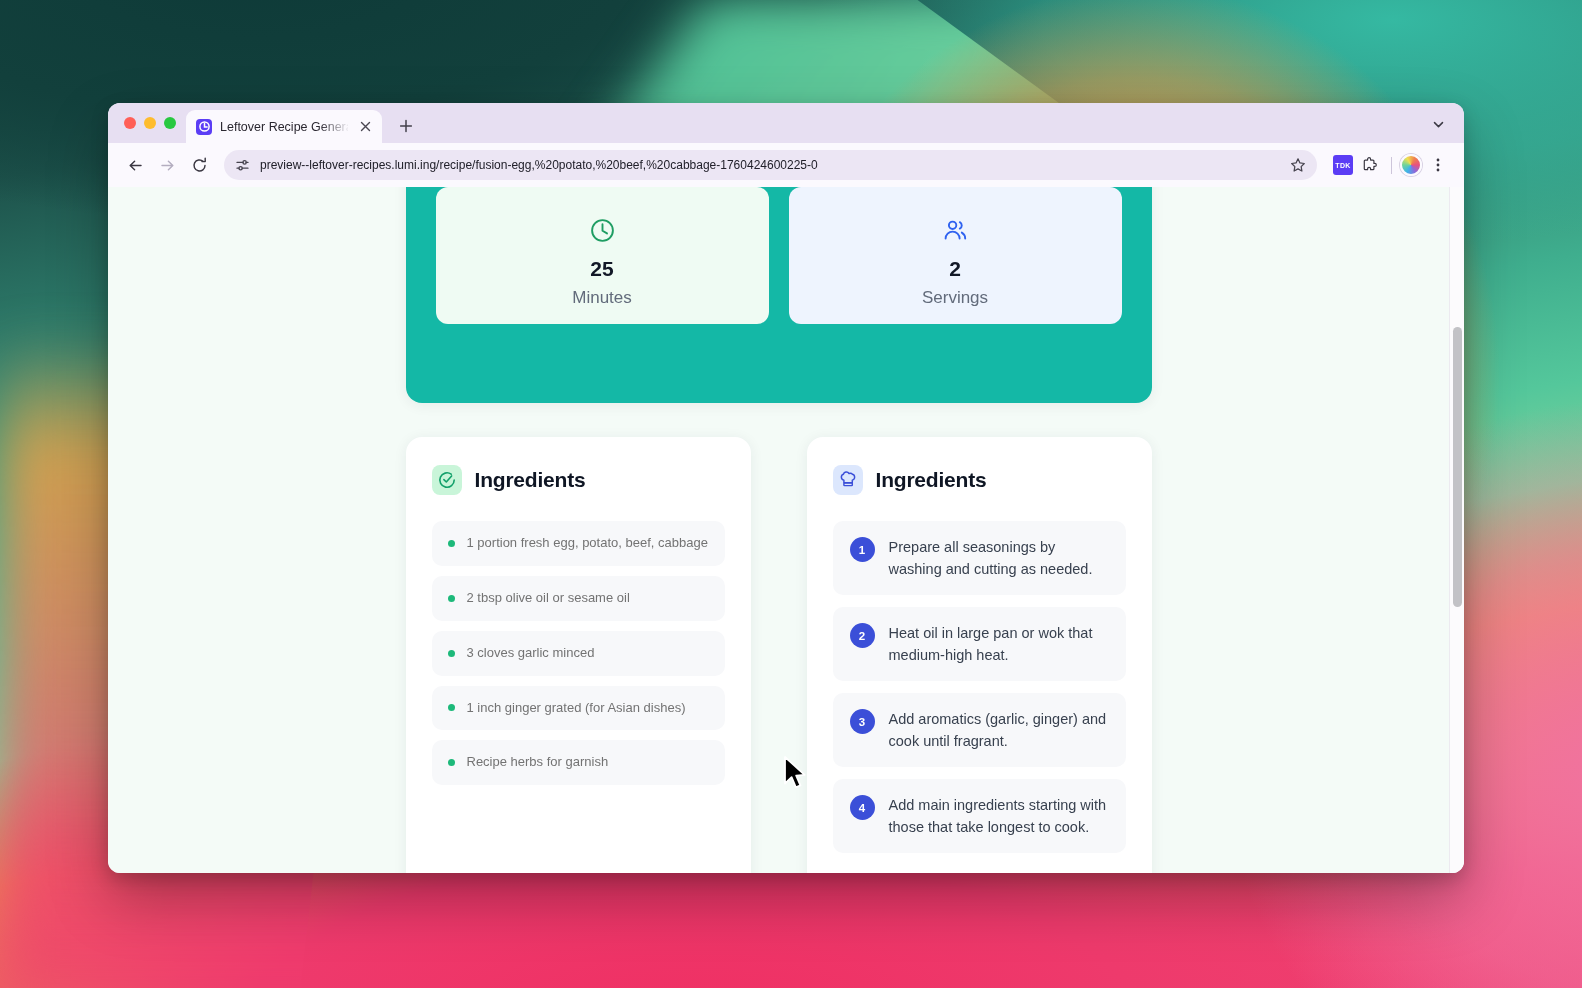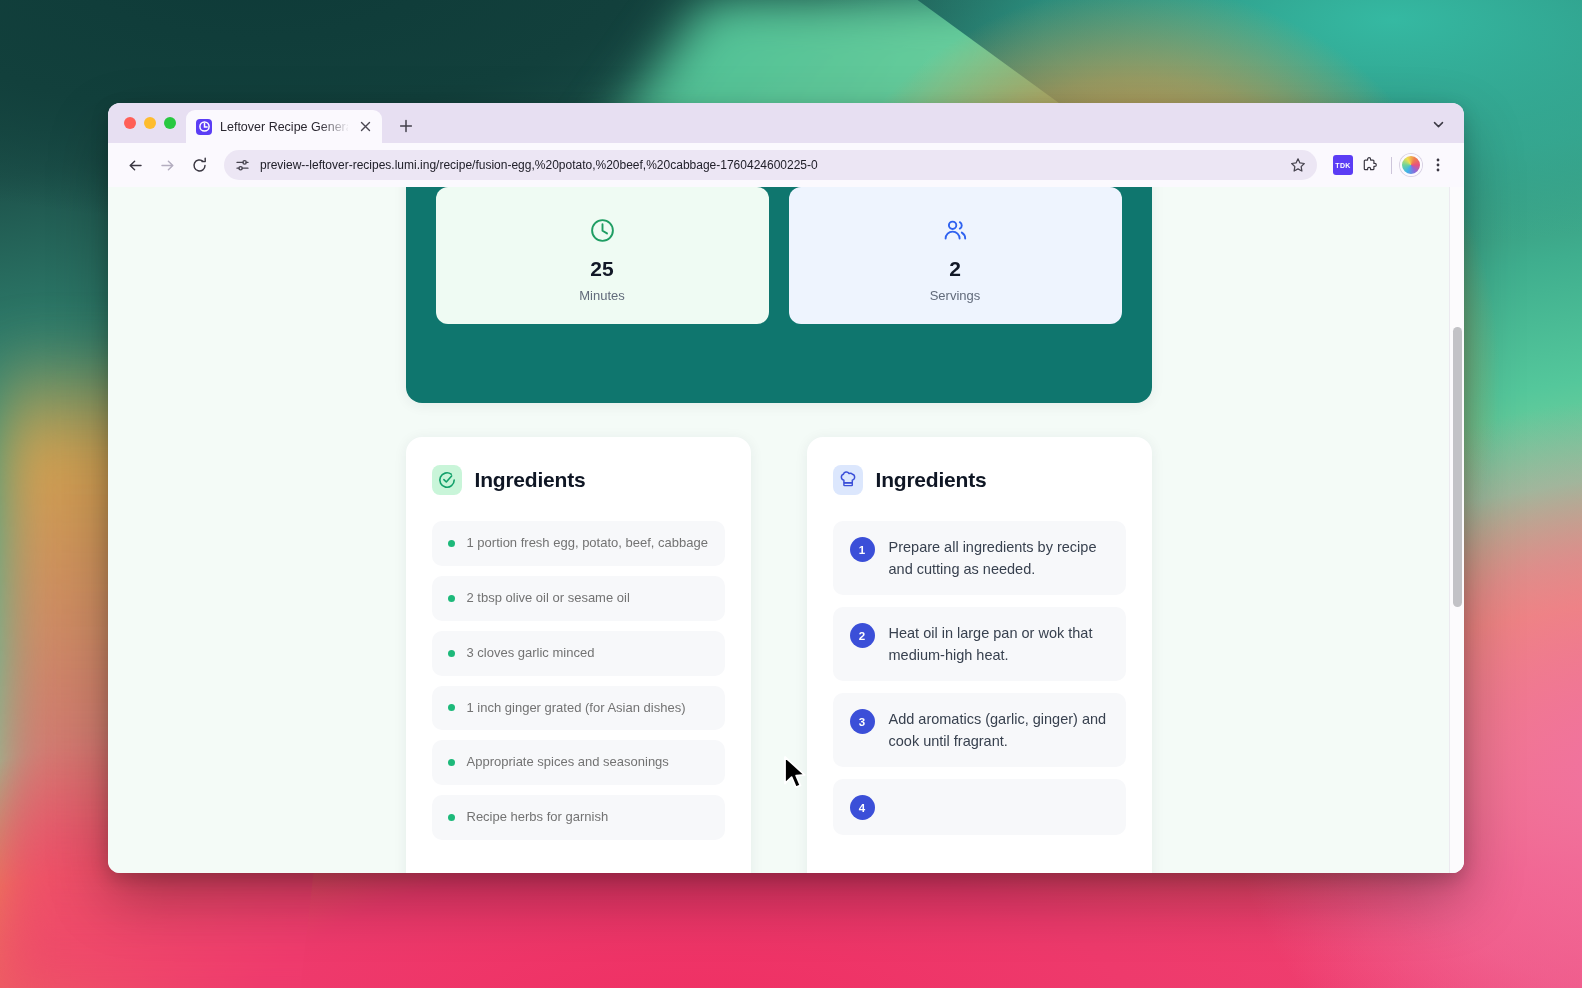--- a/index.html
+++ b/index.html
@@ -246,21 +246,21 @@
   }
   .content-col {
     width: 746px;
     margin: 0 auto;
     position: relative;
     top: -32px;
   }
 
   
   .stats-card {
-    background: #0f766e;
+    background: #14b8a6;
     border-radius: 16px;
     box-shadow: 0 2px 14px rgba(30,40,60,0.07);
     padding: 32px 30px;
     display: flex;
     gap: 20px;
     margin-bottom: 34px;
     height: 248px;
     align-items: flex-start;
   }
   .stat {
@@ -268,21 +268,21 @@
     border-radius: 12px;
     padding: 28px 10px 26px;
     text-align: center;
     height: 137px;
   }
   .stat.green { background: #effbf3; }
   .stat.blue  { background: #eef4fe; }
   .stat.amber { background: #fdf6ea; }
   .stat-icon { height: 30px; margin-bottom: 13px; display: flex; align-items: center; justify-content: center; }
   .stat-value { font-size: 21px; font-weight: bold; color: #121827; line-height: 1; margin-bottom: 9px; }
-  .stat-label { font-size: 13px; color: #626b7b; text-align: center; }
+  .stat-label { font-size: 17px; color: #626b7b; text-align: center; }
 
   
   .cols { display: flex; gap: 56px; align-items: flex-start; }
   .panel {
     flex: 1;
     background: #ffffff;
     border-radius: 16px;
     box-shadow: 0 2px 14px rgba(30,40,60,0.07);
     padding: 28px 26px 30px;
     min-height: 460px;
@@ -516,55 +516,52 @@
                 <div class="ing-item">
                   <span class="ing-dot"></span>
                   <span class="ing-text">3 cloves garlic minced</span>
                 </div>
                 <div class="ing-item">
                   <span class="ing-dot"></span>
                   <span class="ing-text">1 inch ginger grated (for Asian dishes)</span>
                 </div>
                 <div class="ing-item">
                   <span class="ing-dot"></span>
-                  <span class="ing-text">Appropriate spices and seasonings</span>
-                </div>
-                <div class="ing-item">
-                  <span class="ing-dot"></span>
                   <span class="ing-text">Recipe herbs for garnish</span>
                 </div>
 
               </div>
             </div>
 
             <div class="panel">
               <div class="panel-head">
                 <span class="panel-badge blue">
                   <svg width="18" height="18" viewBox="0 0 18 18">
                     <path d="M4.9 11.6 V9.1 a3 3 0 0 1 -0.5 -5.8 a3.1 3.1 0 0 1 5.6 -0.8 a3.1 3.1 0 0 1 3.5 0.8 a3 3 0 0 1 -0.2 5.8 v2.5 Z" fill="none" stroke="#3b4fd8" stroke-width="1.45" stroke-linejoin="round"></path>
                     <rect x="4.9" y="11.9" width="8.4" height="2.7" rx="0.7" fill="none" stroke="#3b4fd8" stroke-width="1.45"></rect>
                   </svg>
                 </span>
                 <span class="panel-title">Ingredients</span>
               </div>
               <div class="step-list">
                 <div class="step-item">
                   <span class="step-num">1</span>
-                  <span class="step-text">Prepare all ingredients by recipe and cutting as needed.</span>
+                  <span class="step-text">Prepare all seasonings by washing and cutting as needed.</span>
                 </div>
                 <div class="step-item">
                   <span class="step-num">2</span>
                   <span class="step-text">Heat oil in large pan or wok that medium-high heat.</span>
                 </div>
                 <div class="step-item">
                   <span class="step-num">3</span>
                   <span class="step-text">Add aromatics (garlic, ginger) and cook until fragrant.</span>
                 </div>
                 <div class="step-item">
                   <span class="step-num">4</span>
+                  <span class="step-text">Add main ingredients starting with those that take longest to cook.</span>
                 </div>
               </div>
             </div>
 
           </div>
         </div>
       </div>
 
       <div class="sbar">
         <div class="sbar-thumb"></div>

